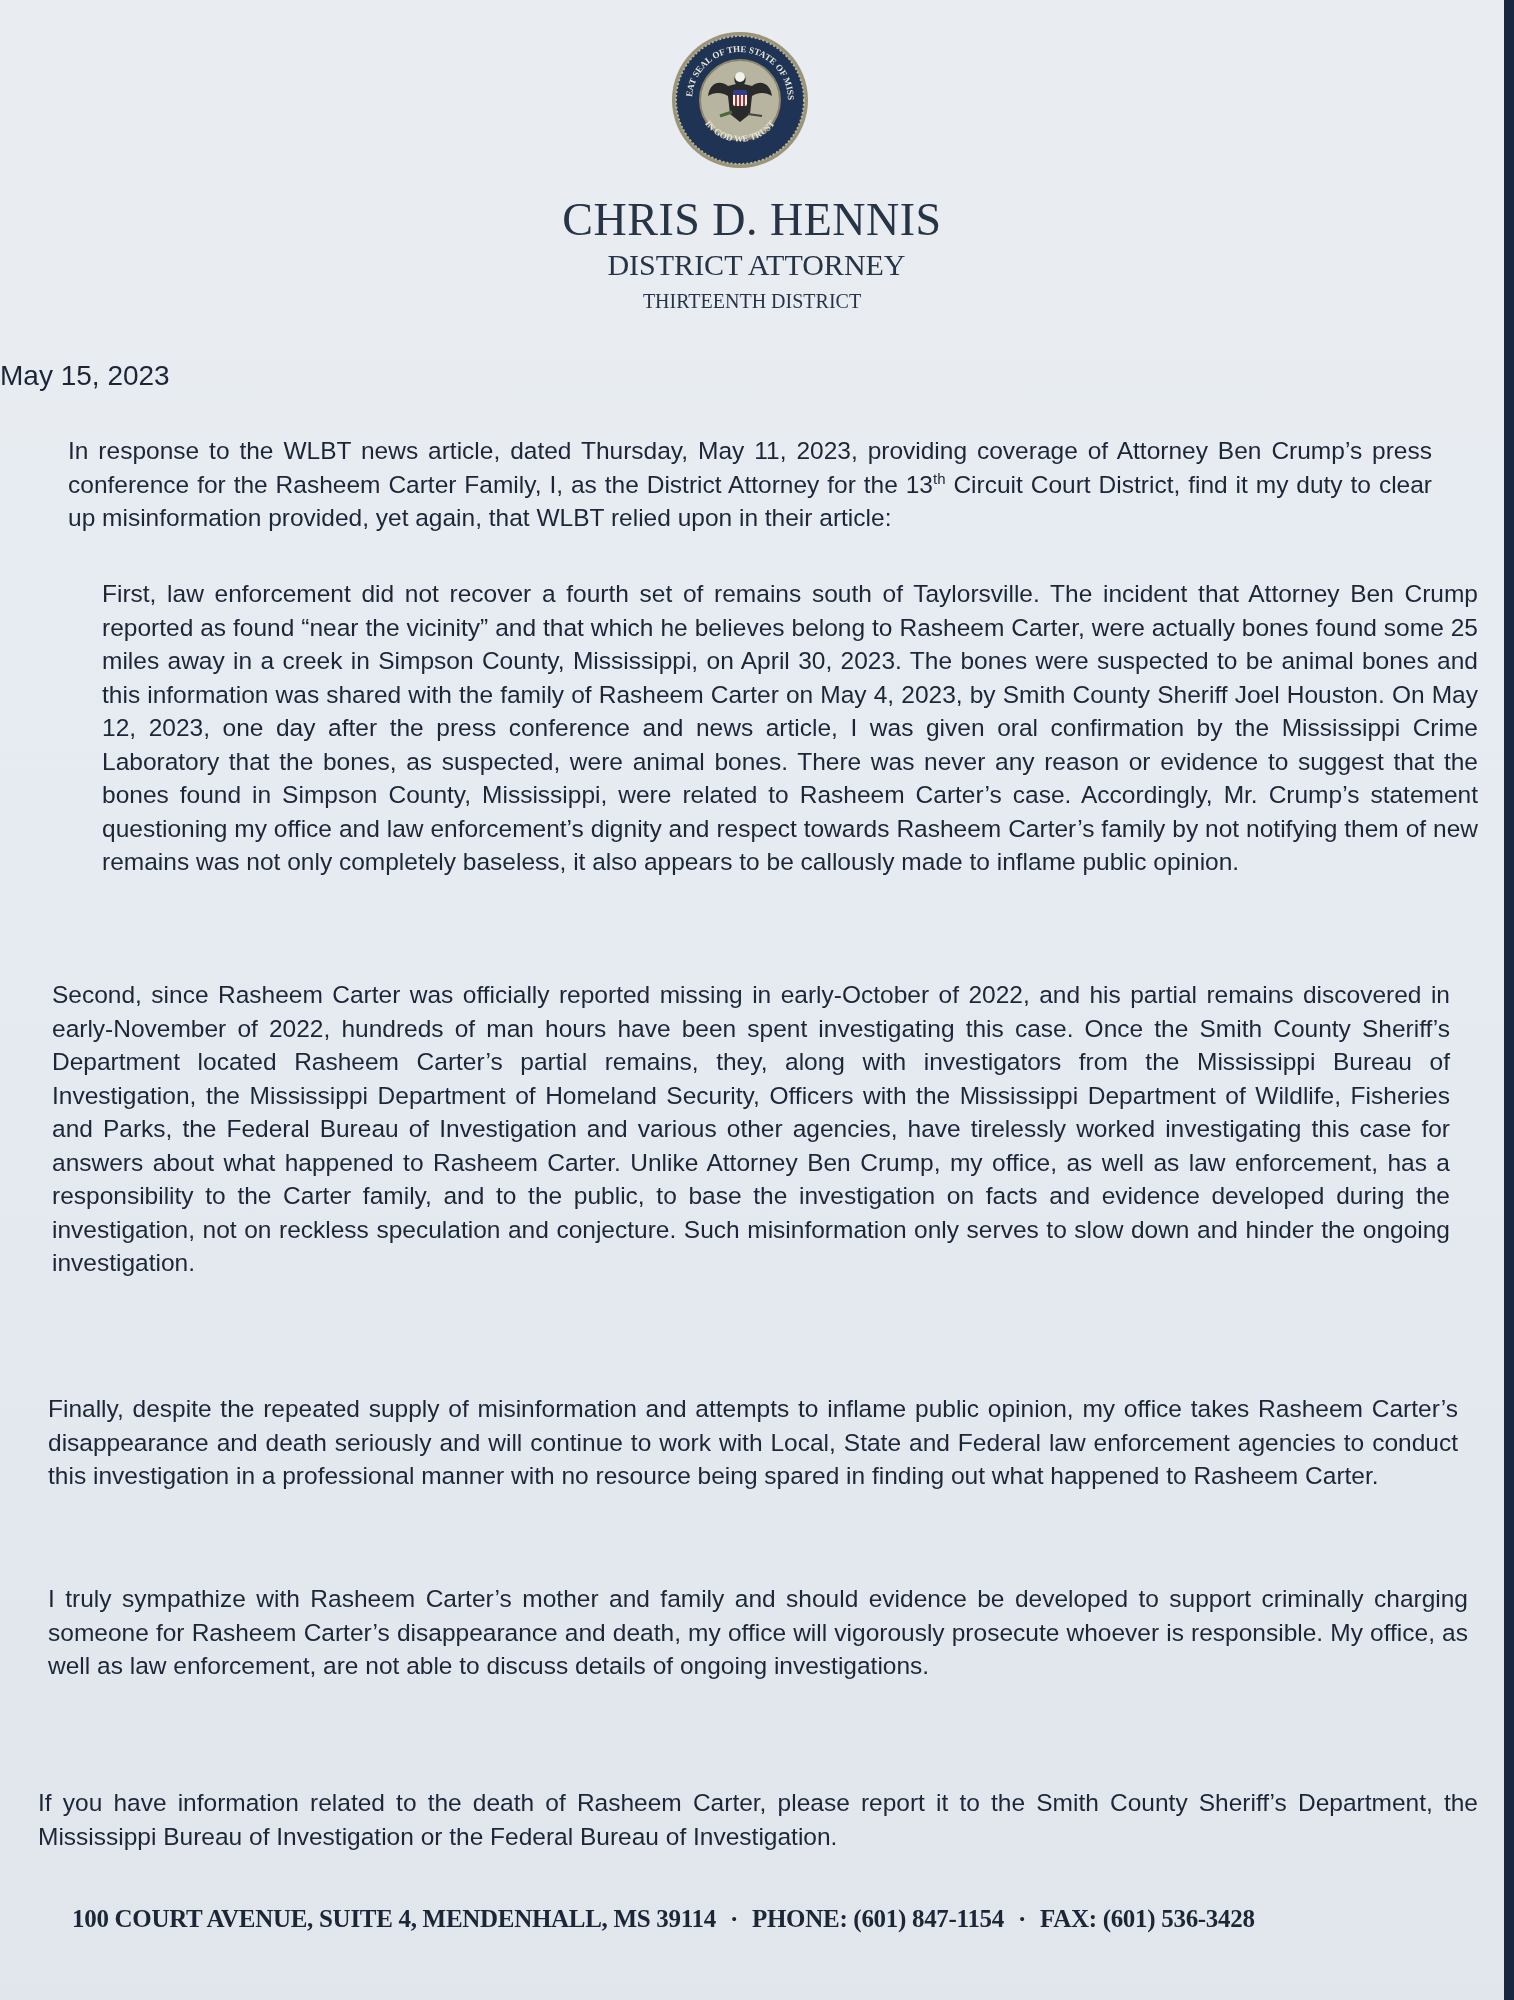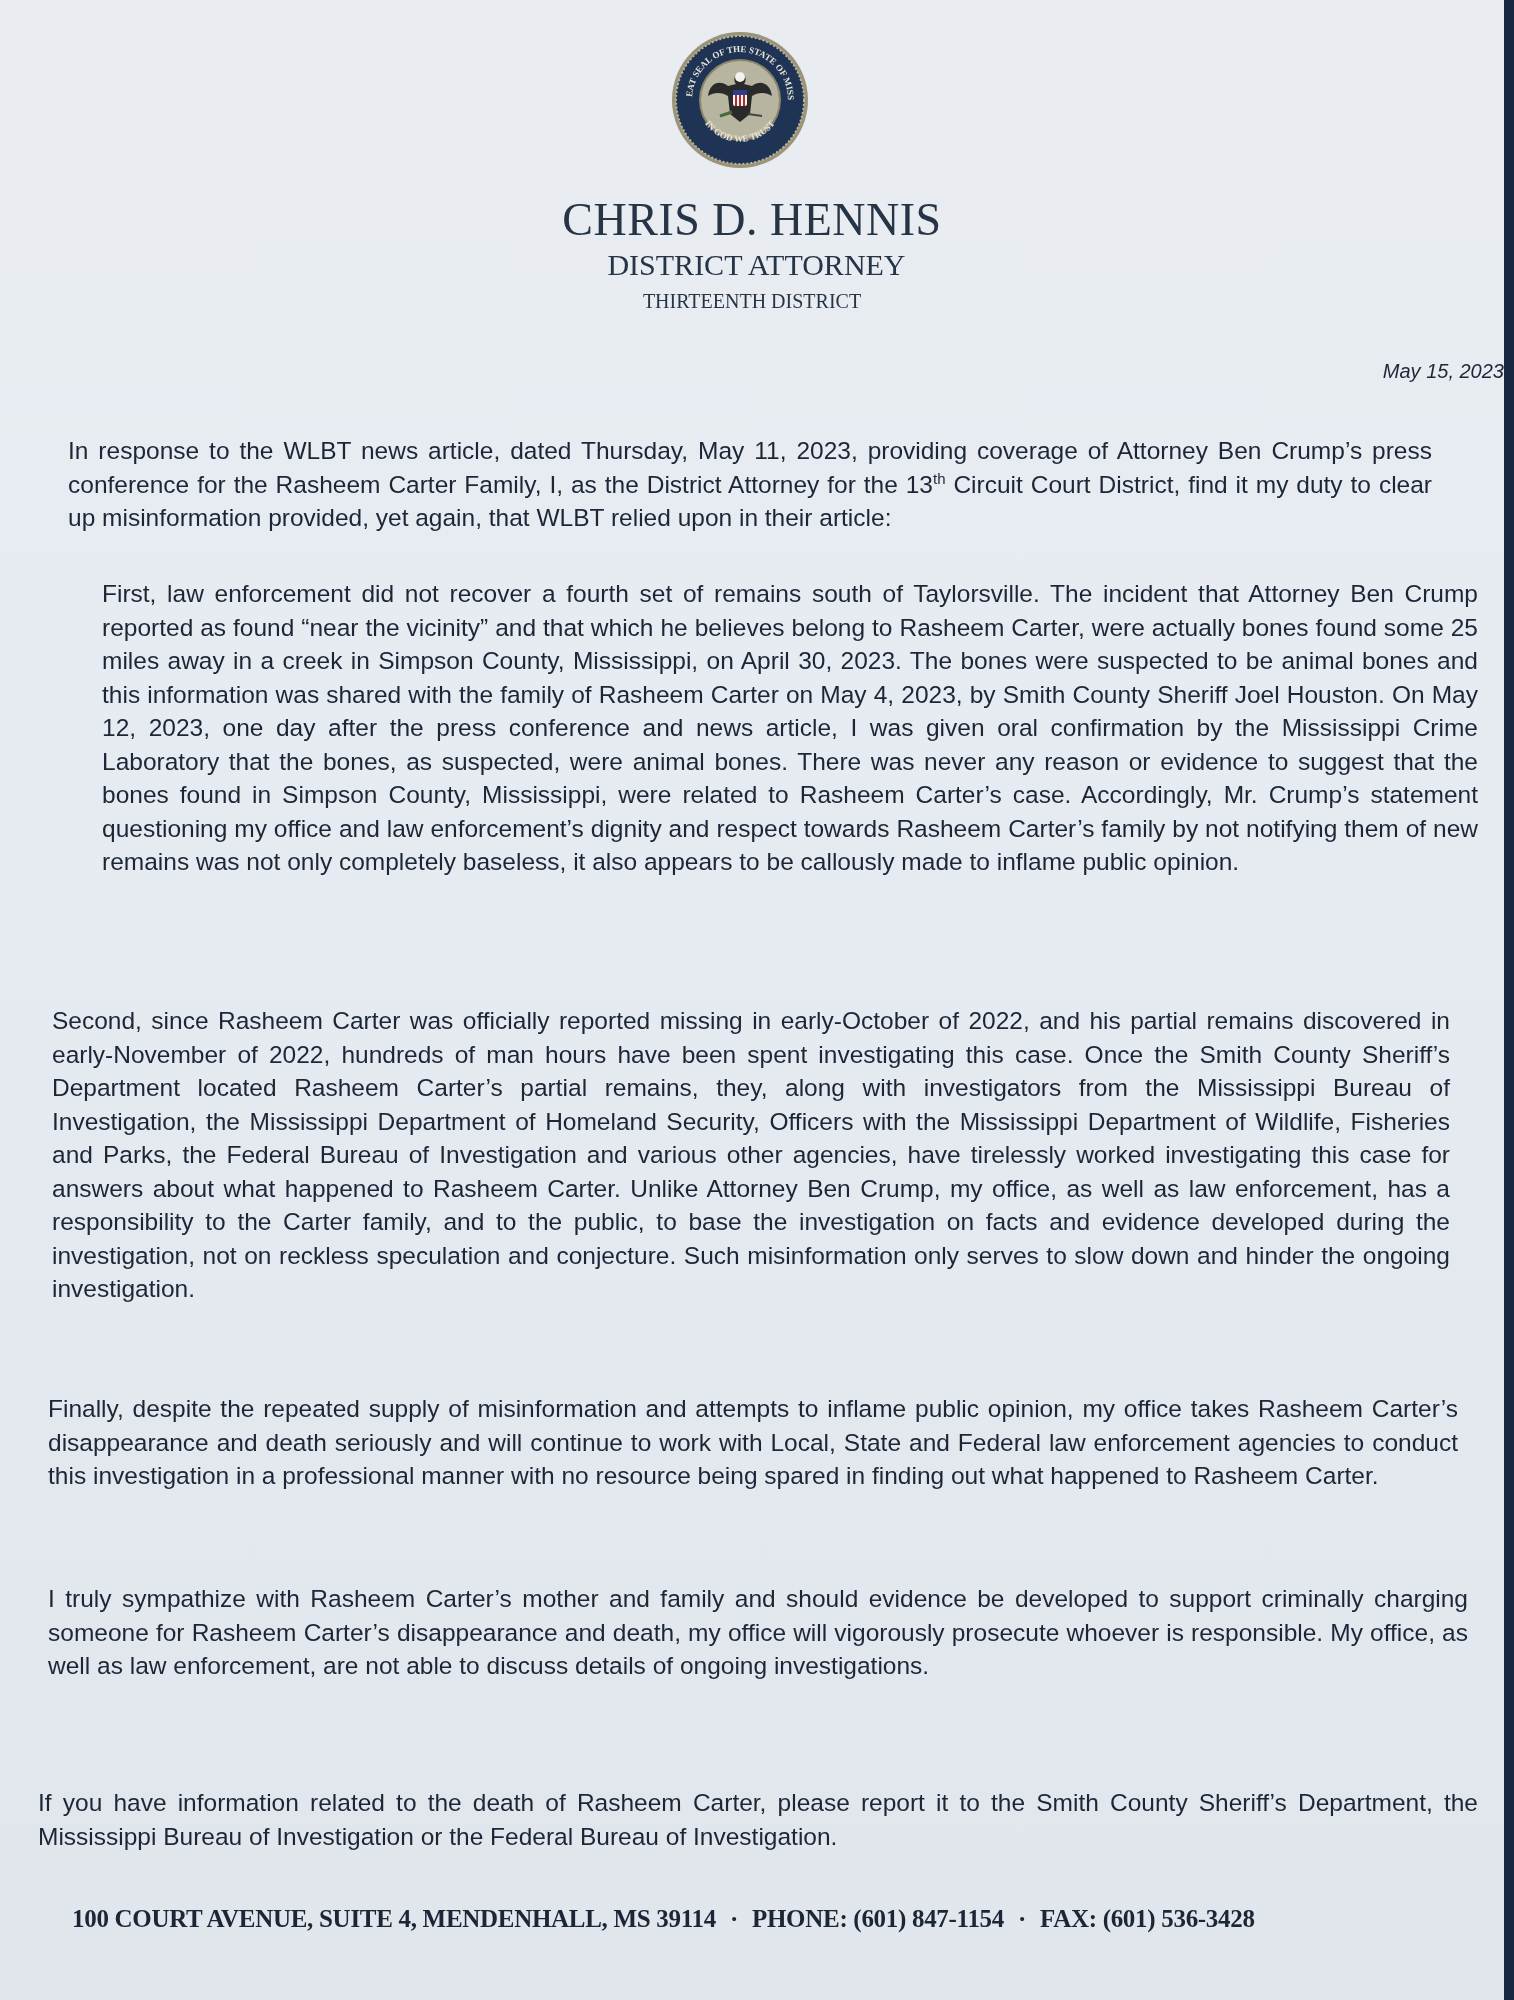--- a/index.html
+++ b/index.html
@@ -15,32 +15,32 @@
       color: #1c2637;
     }
     .seal {
       position: absolute; left: 670px; top: 30px; width: 140px; height: 140px;
     }
     .header { position: absolute; left: 0; right: 0; text-align: center; font-family: "Liberation Serif", "DejaVu Serif", serif; font-weight: normal; color: #263446; }
     .name { top: 193px; font-size: 46px; letter-spacing: 0.5px; }
     .title { top: 248px; font-size: 30px; padding-left: 9px; }
     .district { top: 290px; font-size: 20px; }
     .date {
-      position: absolute; left: 0; right: 0; top: 360px; text-align: right;
-      font-family: "Liberation Sans", "DejaVu Sans", sans-serif; font-size: 20px; color: #1c2637; font-style: italic;
+      position: absolute; left: 0; right: 0; top: 360px; text-align: left;
+      font-family: "Liberation Sans", "DejaVu Sans", sans-serif; font-size: 28px; color: #1c2637;
     }
     .body-text {
       position: absolute; left: 52px; width: 1420px;
       font-family: "Liberation Sans", "DejaVu Sans", sans-serif;
       font-size: 24.5px; line-height: 33.5px; color: #1c2637;
       text-align: justify;
     }
     .p1 { top: 434px; left: 68px; width: 1364px; }
     .p2 { top: 577px; left: 62px; width: 1376px; margin-left: 40px; }
-    .p3 { top: 978px; left: 52px; width: 1398px; margin-top: 26px; }
+    .p3 { top: 978px; left: 52px; width: 1398px; }
     .p4 { top: 1392px; left: 48px; width: 1410px; }
     .p5 { top: 1582px; left: 48px; width: 1420px; }
     .p6 { top: 1786px; left: 38px; width: 1440px; }
     sup { font-size: 15px; line-height: 0; }
     .footer {
       position: absolute; left: 72px; top: 1905px; width: 1400px;
       font-family: "Liberation Serif", "DejaVu Serif", serif; font-weight: bold;
       font-size: 25px; color: #1c2637; letter-spacing: -0.3px; white-space: nowrap;
     }
     .footer .sep { margin: 0 14px; }

